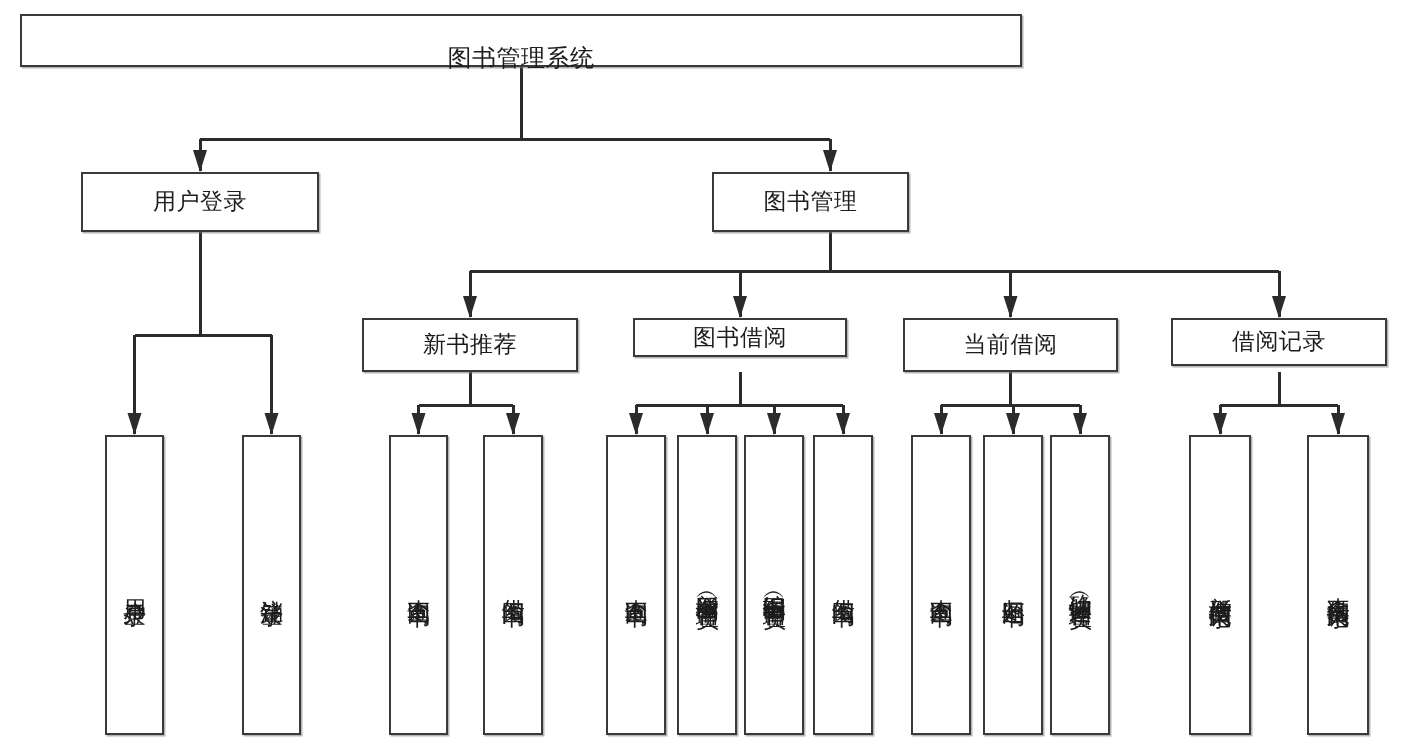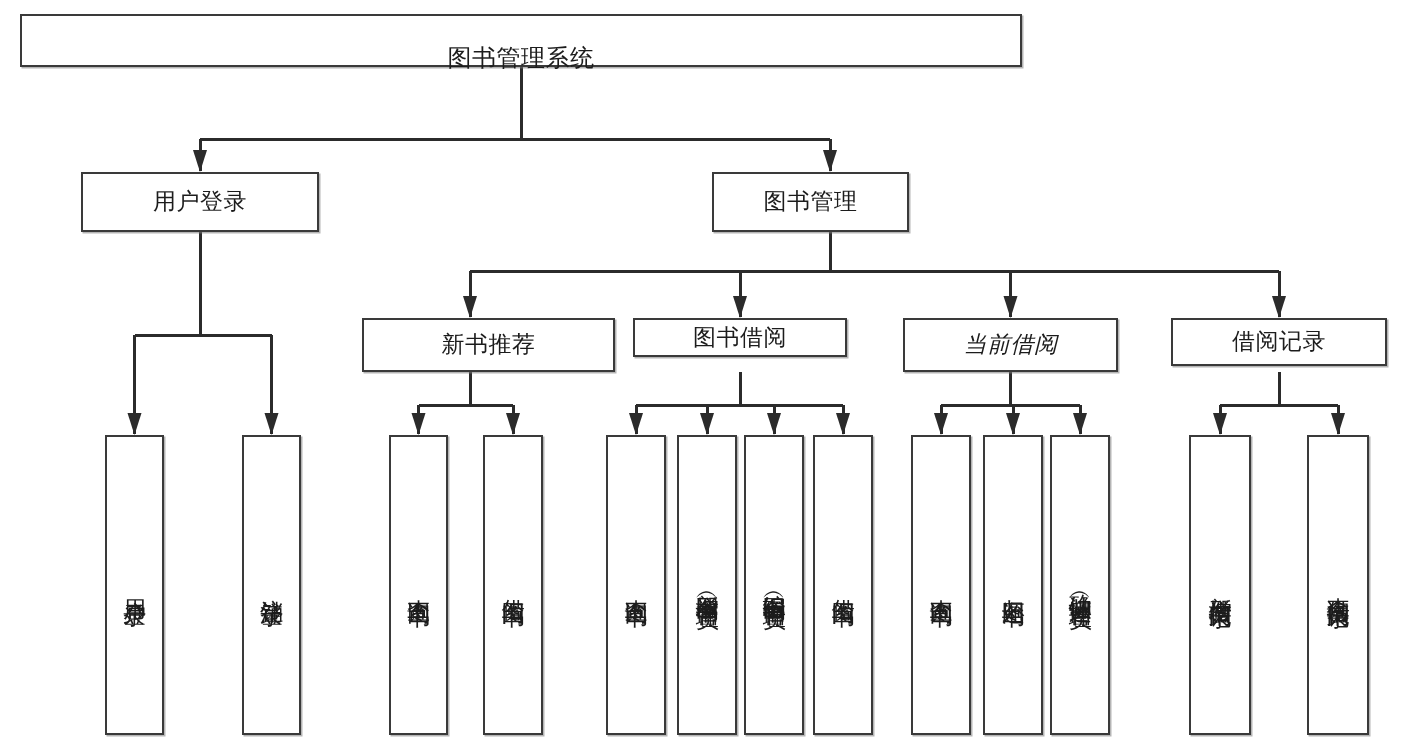--- a/index.html
+++ b/index.html
@@ -140,27 +140,27 @@
   <div id="nodes">
       <div class="node horiz root" style="left: 20px; top: 14px; width: 1002px; height: 53px;">
         <span class="lbl">图书管理系统</span>
       </div>
       <div class="node horiz" style="left: 81px; top: 172px; width: 238px; height: 60px;">
         <span class="lbl">用户登录</span>
       </div>
       <div class="node horiz" style="left: 712px; top: 172px; width: 197px; height: 60px;">
         <span class="lbl">图书管理</span>
       </div>
-      <div class="node horiz" style="left: 362px; top: 318px; width: 253px; height: 54px;">
+      <div class="node horiz" style="left: 362px; top: 318px; width: 216px; height: 54px;">
         <span class="lbl">新书推荐</span>
       </div>
       <div class="node horiz" style="left: 633px; top: 318px; width: 214px; height: 39px;">
         <span class="lbl">图书借阅</span>
       </div>
-      <div class="node horiz" style="left: 903px; top: 318px; width: 215px; height: 54px; font-style: italic;">
+      <div class="node horiz" style="left: 903px; top: 318px; width: 215px; height: 54px;">
         <span class="lbl">当前借阅</span>
       </div>
       <div class="node horiz" style="left: 1171px; top: 318px; width: 216px; height: 48px;">
         <span class="lbl">借阅记录</span>
       </div>
       <div class="node vert" style="left: 105px; top: 435px; width: 59px; height: 300px;">
         <span class="lbl">用户登录</span>
       </div>
       <div class="node vert" style="left: 242px; top: 435px; width: 59px; height: 300px;">
         <span class="lbl">注销登录</span>

